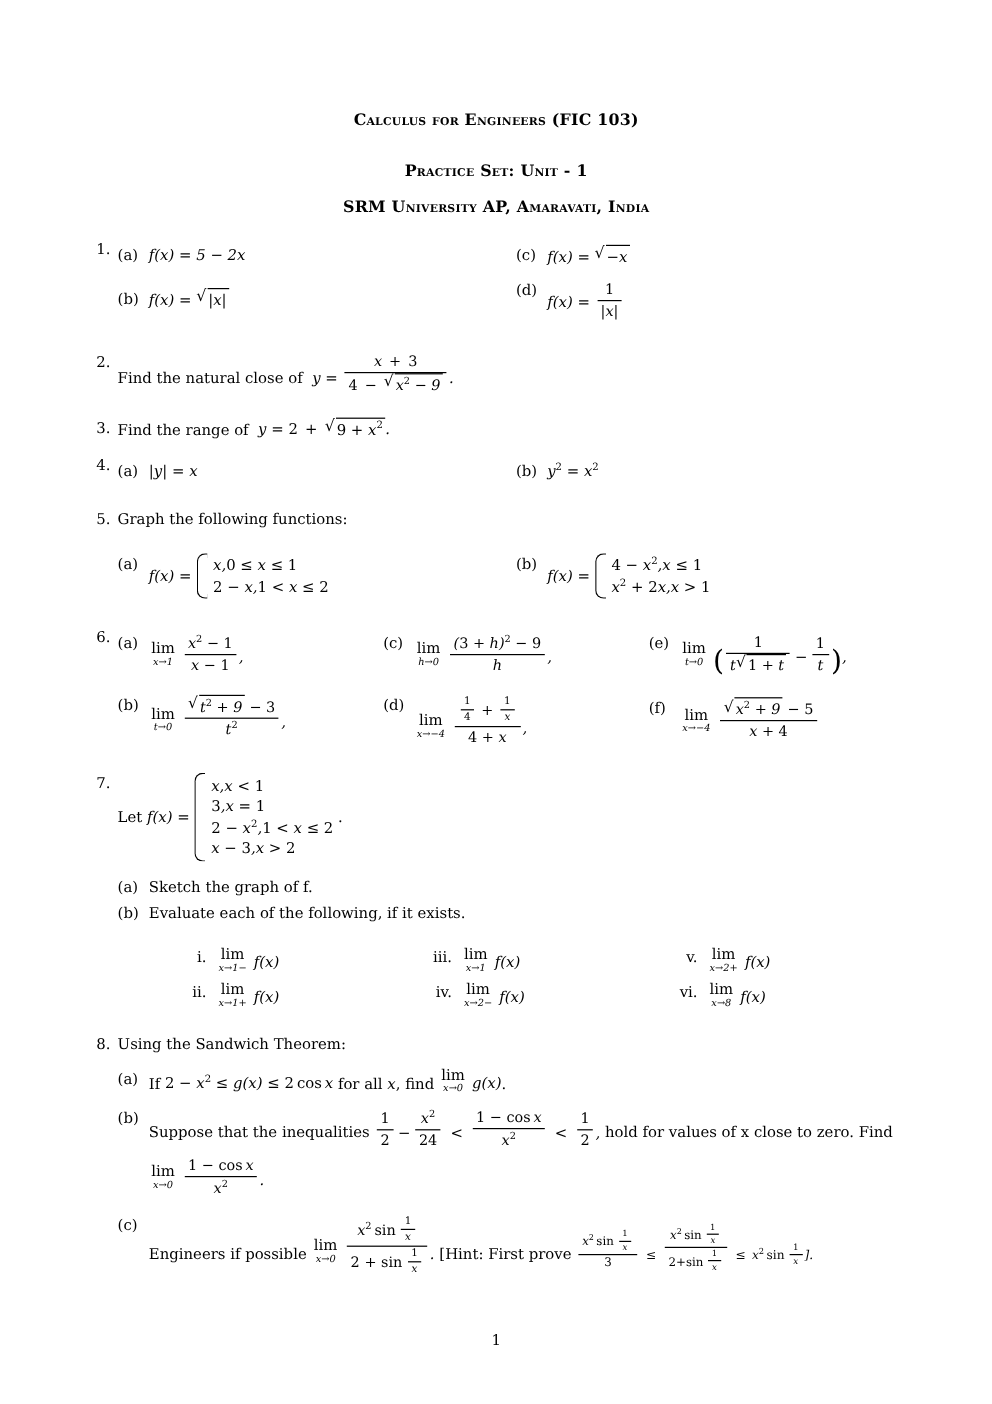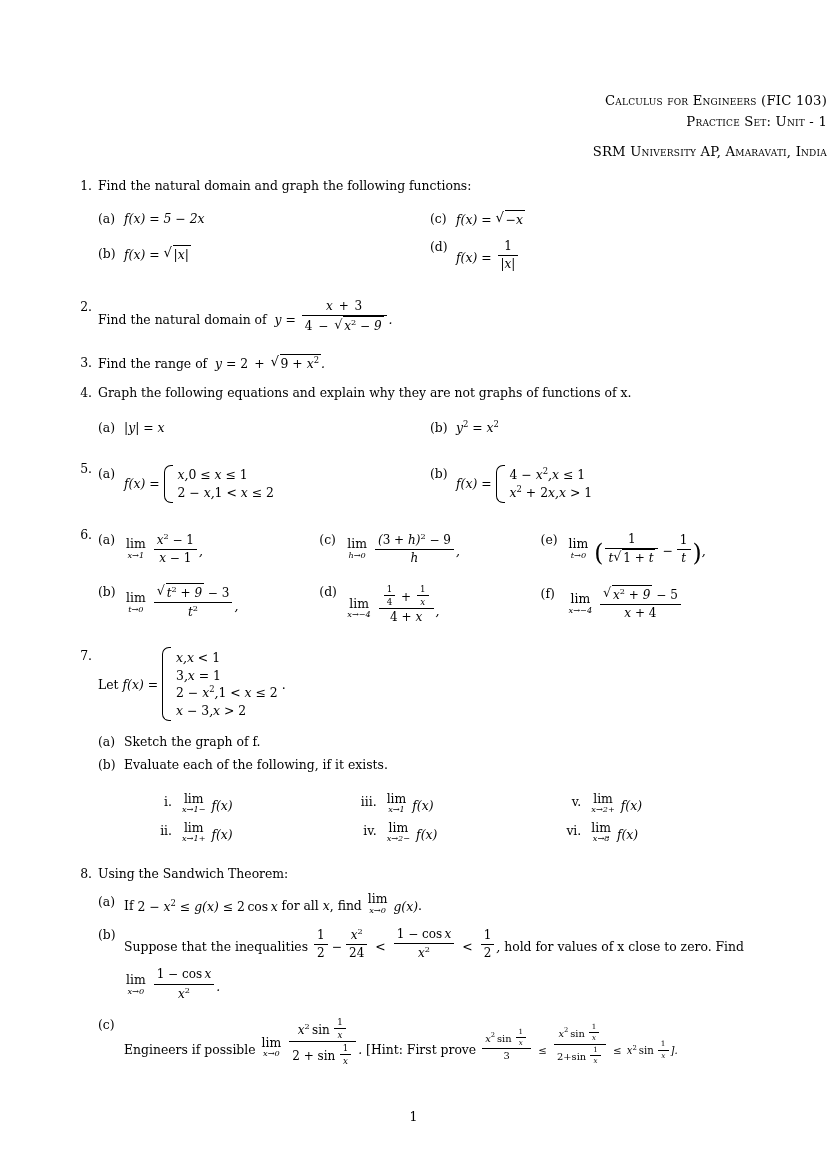--- a/index.html
+++ b/index.html
@@ -8,27 +8,28 @@
     background:#ffffff;
     font-family:"DejaVu Serif","Liberation Serif",serif;
     color:#000000;
     position:relative;
     overflow:hidden;
   }
   .page { position:absolute; left:0; top:0; width:827px; height:1170px; }
 
   
   .hdr {
-    text-align:right;
+    text-align:center;
     font-variant:small-caps;
     font-size:13.2px;
     letter-spacing:.2px;
+    font-weight:bold;
   }
   .hdr.h1 { margin-top:93px; }
-  .hdr.h2 { margin-top:6px; }
+  .hdr.h2 { margin-top:28px; }
   .hdr.h3 { margin-top:15px; font-size:12.6px; }
   .hdr.h4 { margin-top:15px; }
   .prob {
     position:relative;
     padding-left:30px;
     font-size:12.4px;
     line-height:1.42;
   }
   .pnum {
     position:absolute; left:0; top:0;
@@ -111,21 +112,20 @@
 <div class="page">
 
   <div class="hdr h1">Calculus for Engineers (FIC 103)</div>
   <div class="hdr h2">Practice Set: Unit - 1</div>
   <div class="hdr h4">SRM University AP, Amaravati, India</div>
 
   <div style="margin:18px 65px 0 68px;">
 
     <div class="prob" style="margin-top:0;">
       <span class="pnum">1.</span>
-      <span class="lead">Find the natural domain and graph the following functions:</span>
 
       <div class="cols2" style="margin-top:10px;">
         <div>
           <div class="sub">
             <span class="slab">(a)</span>
             <span class="m">f(x) = 5 − 2x</span>
           </div>
           <div class="sub" style="margin-top:18px;">
             <span class="slab">(b)</span>
             <span class="m">f(x) =
@@ -145,55 +145,55 @@
             <span class="m">f(x) =
               <span class="frac"><span class="nu mr">1</span><span class="de">|x|</span></span>
             </span>
           </div>
         </div>
       </div>
     </div>
 
     <div class="prob" style="margin-top:20px;">
       <span class="pnum">2.</span>
-      <span>Find the natural domain of</span>
+      <span>Find the natural close of</span>
       <span class="m">&nbsp;y =
         <span class="frac"><span class="nu">x <span class="op">+</span> <span class="mr">3</span></span><span class="de"><span class="mr">4</span> <span class="op">−</span> <span class="rad"><span class="rbody">x<sup class="e">2</sup> − 9</span></span></span></span>.
       </span>
     </div>
 
     <div class="prob" style="margin-top:18px;">
       <span class="pnum">3.</span>
       <span>Find the range of</span>
       <span class="m">&nbsp;y = <span class="mr">2</span> <span class="op">+</span>
         <span class="rad"><span class="rbody"><span class="mr">9</span> + x<sup class="e">2</sup></span></span>.
       </span>
     </div>
 
     <div class="prob" style="margin-top:12px;">
       <span class="pnum">4.</span>
-      <span class="lead">Graph the following equations and explain why they are not graphs of functions of x.</span>
       <div class="cols2" style="margin-top:12px;">
         <div>
           <div class="sub">
             <span class="slab">(a)</span>
             <span class="m">|y| = x</span>
           </div>
         </div>
         <div>
           <div class="sub">
             <span class="slab">(b)</span>
             <span class="m">y<sup class="e">2</sup> = x<sup class="e">2</sup></span>
           </div>
         </div>
       </div>
     </div>
 
     <div class="prob" style="margin-top:18px;">
       <span class="pnum">5.</span>
+      <span class="lead">Graph the following functions:</span>
 
       <div class="cols2" style="margin-top:14px;">
         <div>
           <div class="sub">
             <span class="slab">(a)</span>
             <span class="eqline">
               <span class="m">f(x)&nbsp;=&nbsp;</span>
               <span class="brace-tall" style="height:36px;"></span>
               <span class="rows" style="display:inline-block;">
                 <span class="prow m" style="display:flex;">

